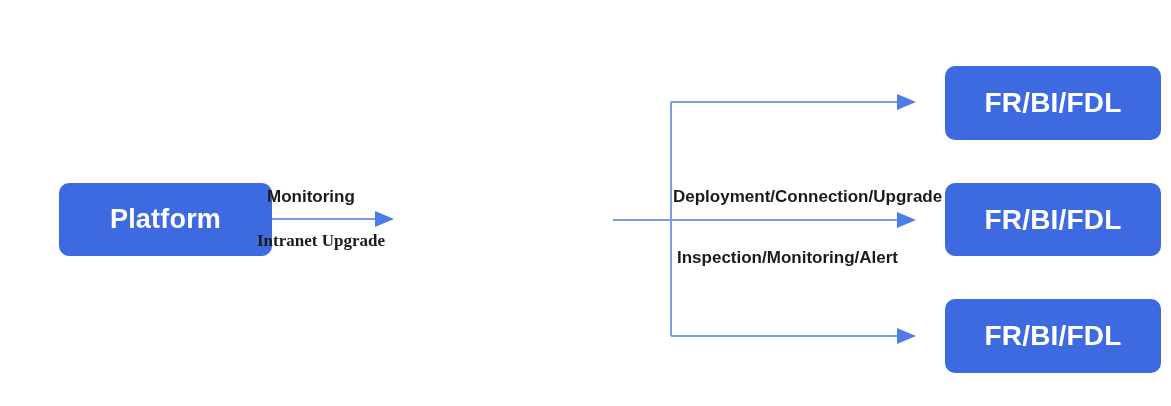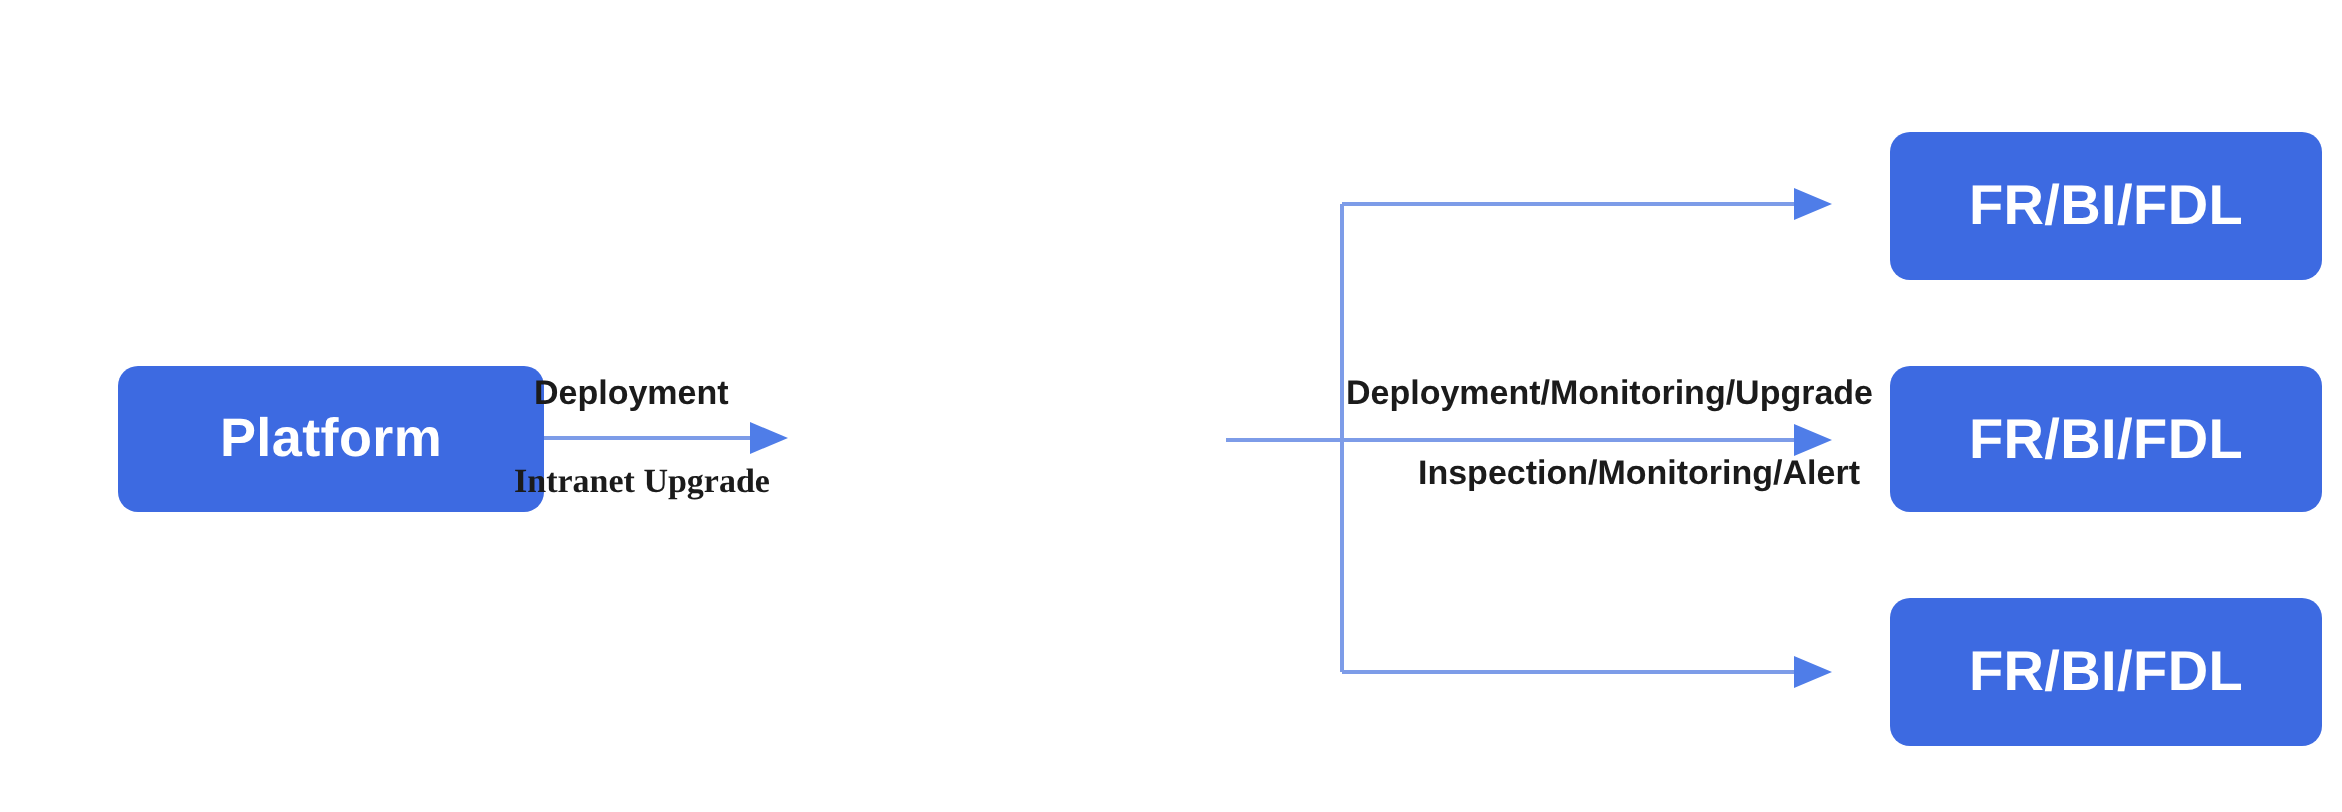--- a/index.html
+++ b/index.html
@@ -56,21 +56,21 @@
     position: absolute;
     color: var(--label-text, #1b1b1b);
     font-size: 17px;
     font-weight: 600;
     white-space: nowrap;
     line-height: 1.2;
   }
   .lbl-deployment       { left: 267px; top: 187px; }
   .lbl-intranet-upgrade { left: 257px; top: 231px; font-family: Liberation Serif, serif; }
   .lbl-deploy-conn-upg  { left: 673px; top: 187px; }
-  .lbl-inspect-mon-alrt { left: 677px; top: 227px; margin-left: 32px; }
+  .lbl-inspect-mon-alrt { left: 677px; top: 248px; }
 </style>
 </head>
 <body>
 
 <div class="canvas">
 
   <svg class="connectors" viewBox="0 0 1171 406" xmlns="http://www.w3.org/2000/svg" aria-hidden="true">
 
     <line x1="244" y1="219" x2="378" y2="219"></line>
     <polygon points="375,211 394,219 375,227"></polygon>
@@ -89,21 +89,21 @@
 
   <div class="node node-finekey">Platform</div>
 
 
   <div class="node fr node-fr-top">FR/BI/FDL</div>
 
   <div class="node fr node-fr-middle">FR/BI/FDL</div>
 
   <div class="node fr node-fr-bottom">FR/BI/FDL</div>
 
-  <div class="edge-label lbl-deployment">Deployment</div>
+  <div class="edge-label lbl-deployment">Monitoring</div>
 
   <div class="edge-label lbl-intranet-upgrade">Intranet Upgrade</div>
 
-  <div class="edge-label lbl-deploy-conn-upg">Deployment/Monitoring/Upgrade</div>
+  <div class="edge-label lbl-deploy-conn-upg">Deployment/Connection/Upgrade</div>
 
   <div class="edge-label lbl-inspect-mon-alrt">Inspection/Monitoring/Alert</div>
 
 </div>
 
 </body></html>

